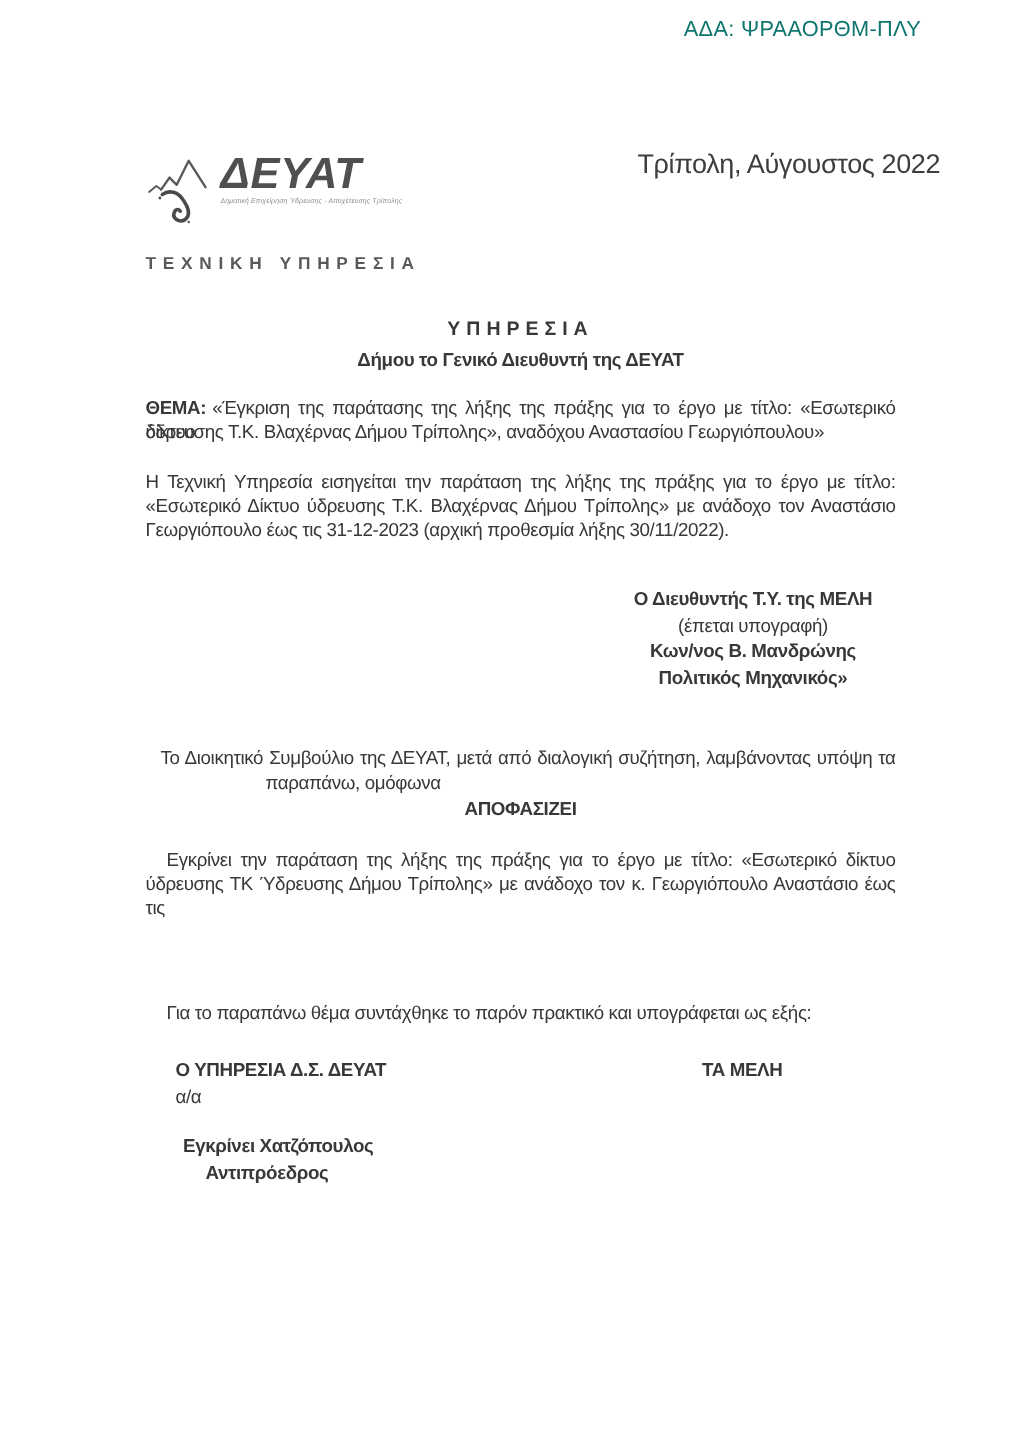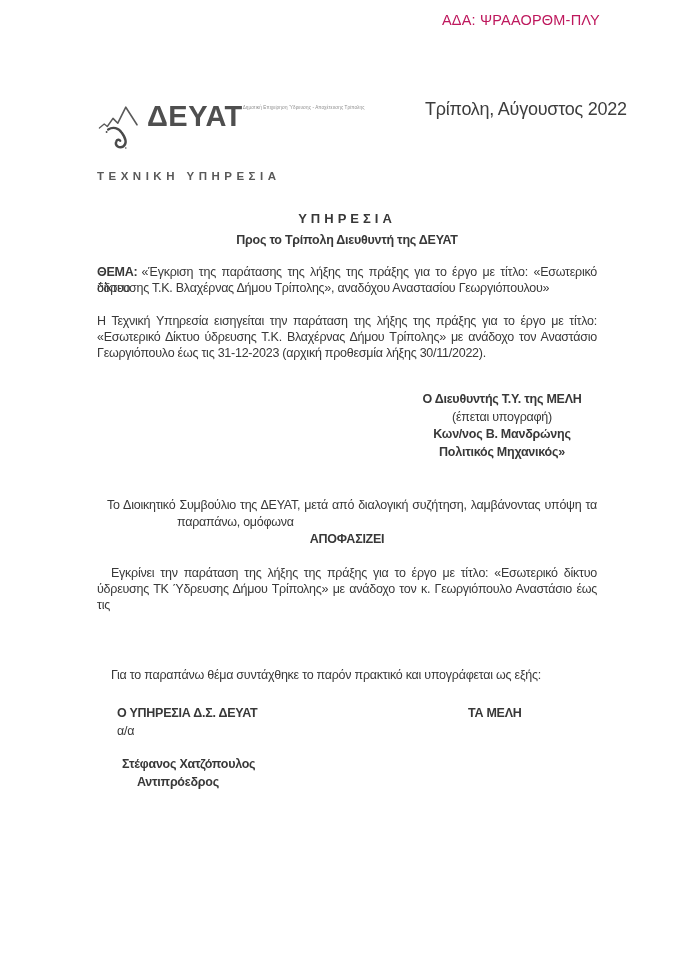--- a/index.html
+++ b/index.html
@@ -30,33 +30,33 @@
     white-space: normal;
     text-align: justify;
     text-align-last: justify;
     -moz-text-align-last: justify;
   }
   .b { font-weight: bold; }
   .center { text-align: center; text-align-last: center; }
 
   .ada {
     top: 12px;
-    right: 75px;
+    right: 61px;
     font-size: 14.5px;
     letter-spacing: 0.2px;
-    color: #be185d;
+    color: #0f766e;
   }
   .logo-block {
     left: 97px;
     top: 97px;
     display: flex;
     align-items: flex-start;
   }
   .logo-mark { width: 48px; height: 54px; margin-right: 2px; }
-  .logo-text-stack { display: flex; flex-direction: row; margin-top: 6px; }
+  .logo-text-stack { display: flex; flex-direction: column; margin-top: 6px; font-style: italic; }
   .logo-wordmark {
     font-weight: bold;
     font-size: 29px;
     line-height: 26px;
     color: #4f4f4f;
     letter-spacing: 0.5px;
   }
   .logo-tagline {
     font-size: 4.6px;
     letter-spacing: 0.1px;
@@ -124,21 +124,21 @@
       <div class="logo-wordmark">ΔΕΥΑΤ</div>
       <div class="logo-tagline">Δημοτική Επιχείρηση Ύδρευσης - Αποχέτευσης Τρίπολης</div>
     </div>
   </div>
 
   <div class="abs date-line">Τρίπολη,  Αύγουστος 2022</div>
 
   <div class="abs dept">ΤΕΧΝΙΚΗ ΥΠΗΡΕΣΙΑ</div>
 
   <div class="line center doc-title">ΥΠΗΡΕΣΙΑ</div>
-  <div class="line center doc-subtitle">Προς το Τρίπολη Διευθυντή της ΔΕΥΑΤ</div>
+  <div class="line center doc-subtitle">Δήμου το Γενικό Διευθυντή της ΔΕΥΑΤ</div>
 
   <div class="line just" style="top:264px">
     <span class="b" style="margin-right:4px">ΘΕΜΑ:</span><span>«Έγκριση της παράτασης της λήξης της πράξης για το έργο με τίτλο: «Εσωτερικό δίκτυο</span>
   </div>
   <div class="line" style="top:280px">ύδρευσης Τ.Κ. Βλαχέρνας Δήμου Τρίπολης», αναδόχου Αναστασίου Γεωργιόπουλου»</div>
 
   <div class="line just" style="top:313px">Η Τεχνική Υπηρεσία εισηγείται την παράταση της λήξης της πράξης για το έργο με τίτλο:</div>
   <div class="line just" style="top:329px">«Εσωτερικό Δίκτυο ύδρευσης Τ.Κ. Βλαχέρνας Δήμου Τρίπολης» με ανάδοχο τον Αναστάσιο</div>
   <div class="line" style="top:345px">Γεωργιόπουλο έως τις 31-12-2023 (αρχική προθεσμία λήξης 30/11/2022).</div>
 
@@ -154,16 +154,16 @@
   <div class="line center b" style="top:531px">ΑΠΟΦΑΣΙΖΕΙ</div>
 
   <div class="line just indent14" style="top:565px">Εγκρίνει την παράταση της λήξης της πράξης για το έργο με τίτλο: «Εσωτερικό δίκτυο</div>
   <div class="line just" style="top:581px">ύδρευσης ΤΚ Ύδρευσης Δήμου Τρίπολης» με ανάδοχο τον κ. Γεωργιόπουλο Αναστάσιο έως τις</div>
 
   <div class="line indent14" style="top:667px">Για το παραπάνω θέμα συντάχθηκε το παρόν πρακτικό και υπογράφεται ως εξής:</div>
 
   <div class="abs pres">Ο ΥΠΗΡΕΣΙΑ Δ.Σ. ΔΕΥΑΤ</div>
   <div class="abs members">ΤΑ ΜΕΛΗ</div>
   <div class="abs aa">α/α</div>
-  <div class="abs signer-name">Στέφανος Χατζόπουλος</div>
+  <div class="abs signer-name">Εγκρίνει Χατζόπουλος</div>
   <div class="abs signer-role">Αντιπρόεδρος</div>
 
 </div>
 
 </body></html>

